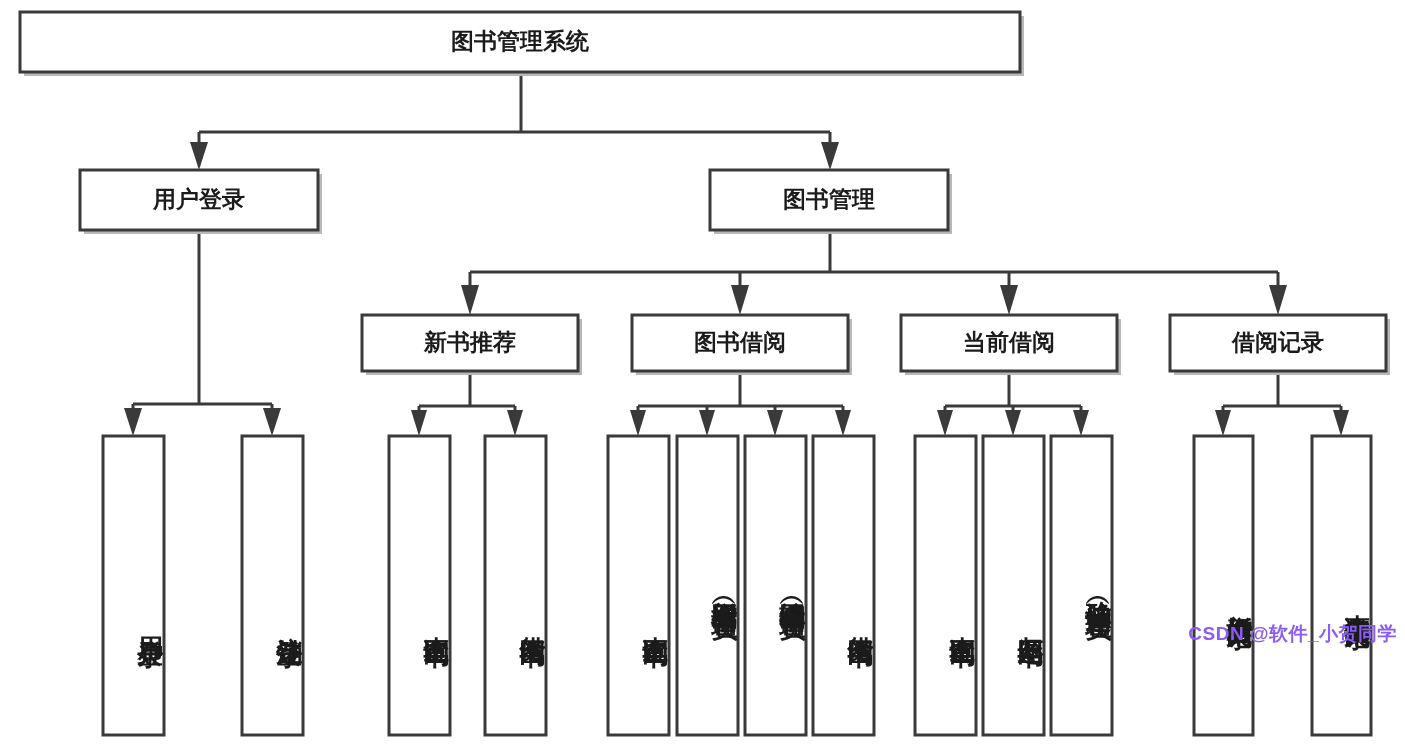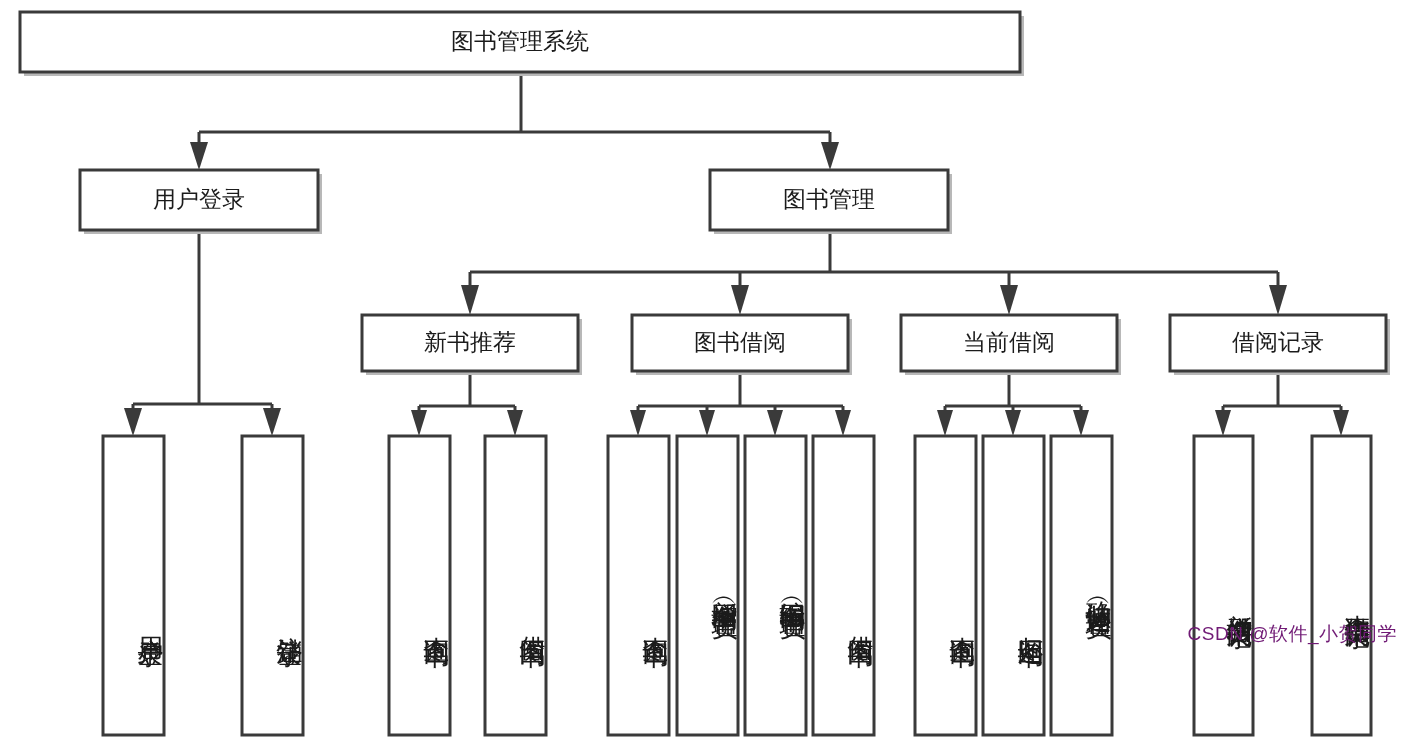--- a/index.html
+++ b/index.html
@@ -11,20 +11,21 @@
     width: 1405px;
     height: 747px;
     font-family: "Liberation Sans", "DejaVu Sans", sans-serif;
     overflow: hidden;
   }
   #diagram-root {
     position: relative;
     width: 1405px;
     height: 653px;
     background: #ffffff;
+    font-weight: bold;
   }
   svg.diagram-canvas {
     position: absolute;
     left: 0;
     top: 0;
     width: 1405px;
     height: 747px;
   }
   .node-box {
     fill: #ffffff;
@@ -66,21 +67,21 @@
     letter-spacing: 2px;
     white-space: nowrap;
     pointer-events: none;
   }
   .watermark {
     position: absolute;
     right: 8px;
     bottom: 6px;
     font-family: "Liberation Sans", "DejaVu Sans", sans-serif;
     font-size: 19px;
-    color: #701a75;
+    color: #8b5cf6;
     letter-spacing: 0.5px;
     white-space: nowrap;
   }
 </style>
 </head>
 <body>
 
 <div id="diagram-root">
 
   <svg class="diagram-canvas" viewBox="0 0 1405 747">

